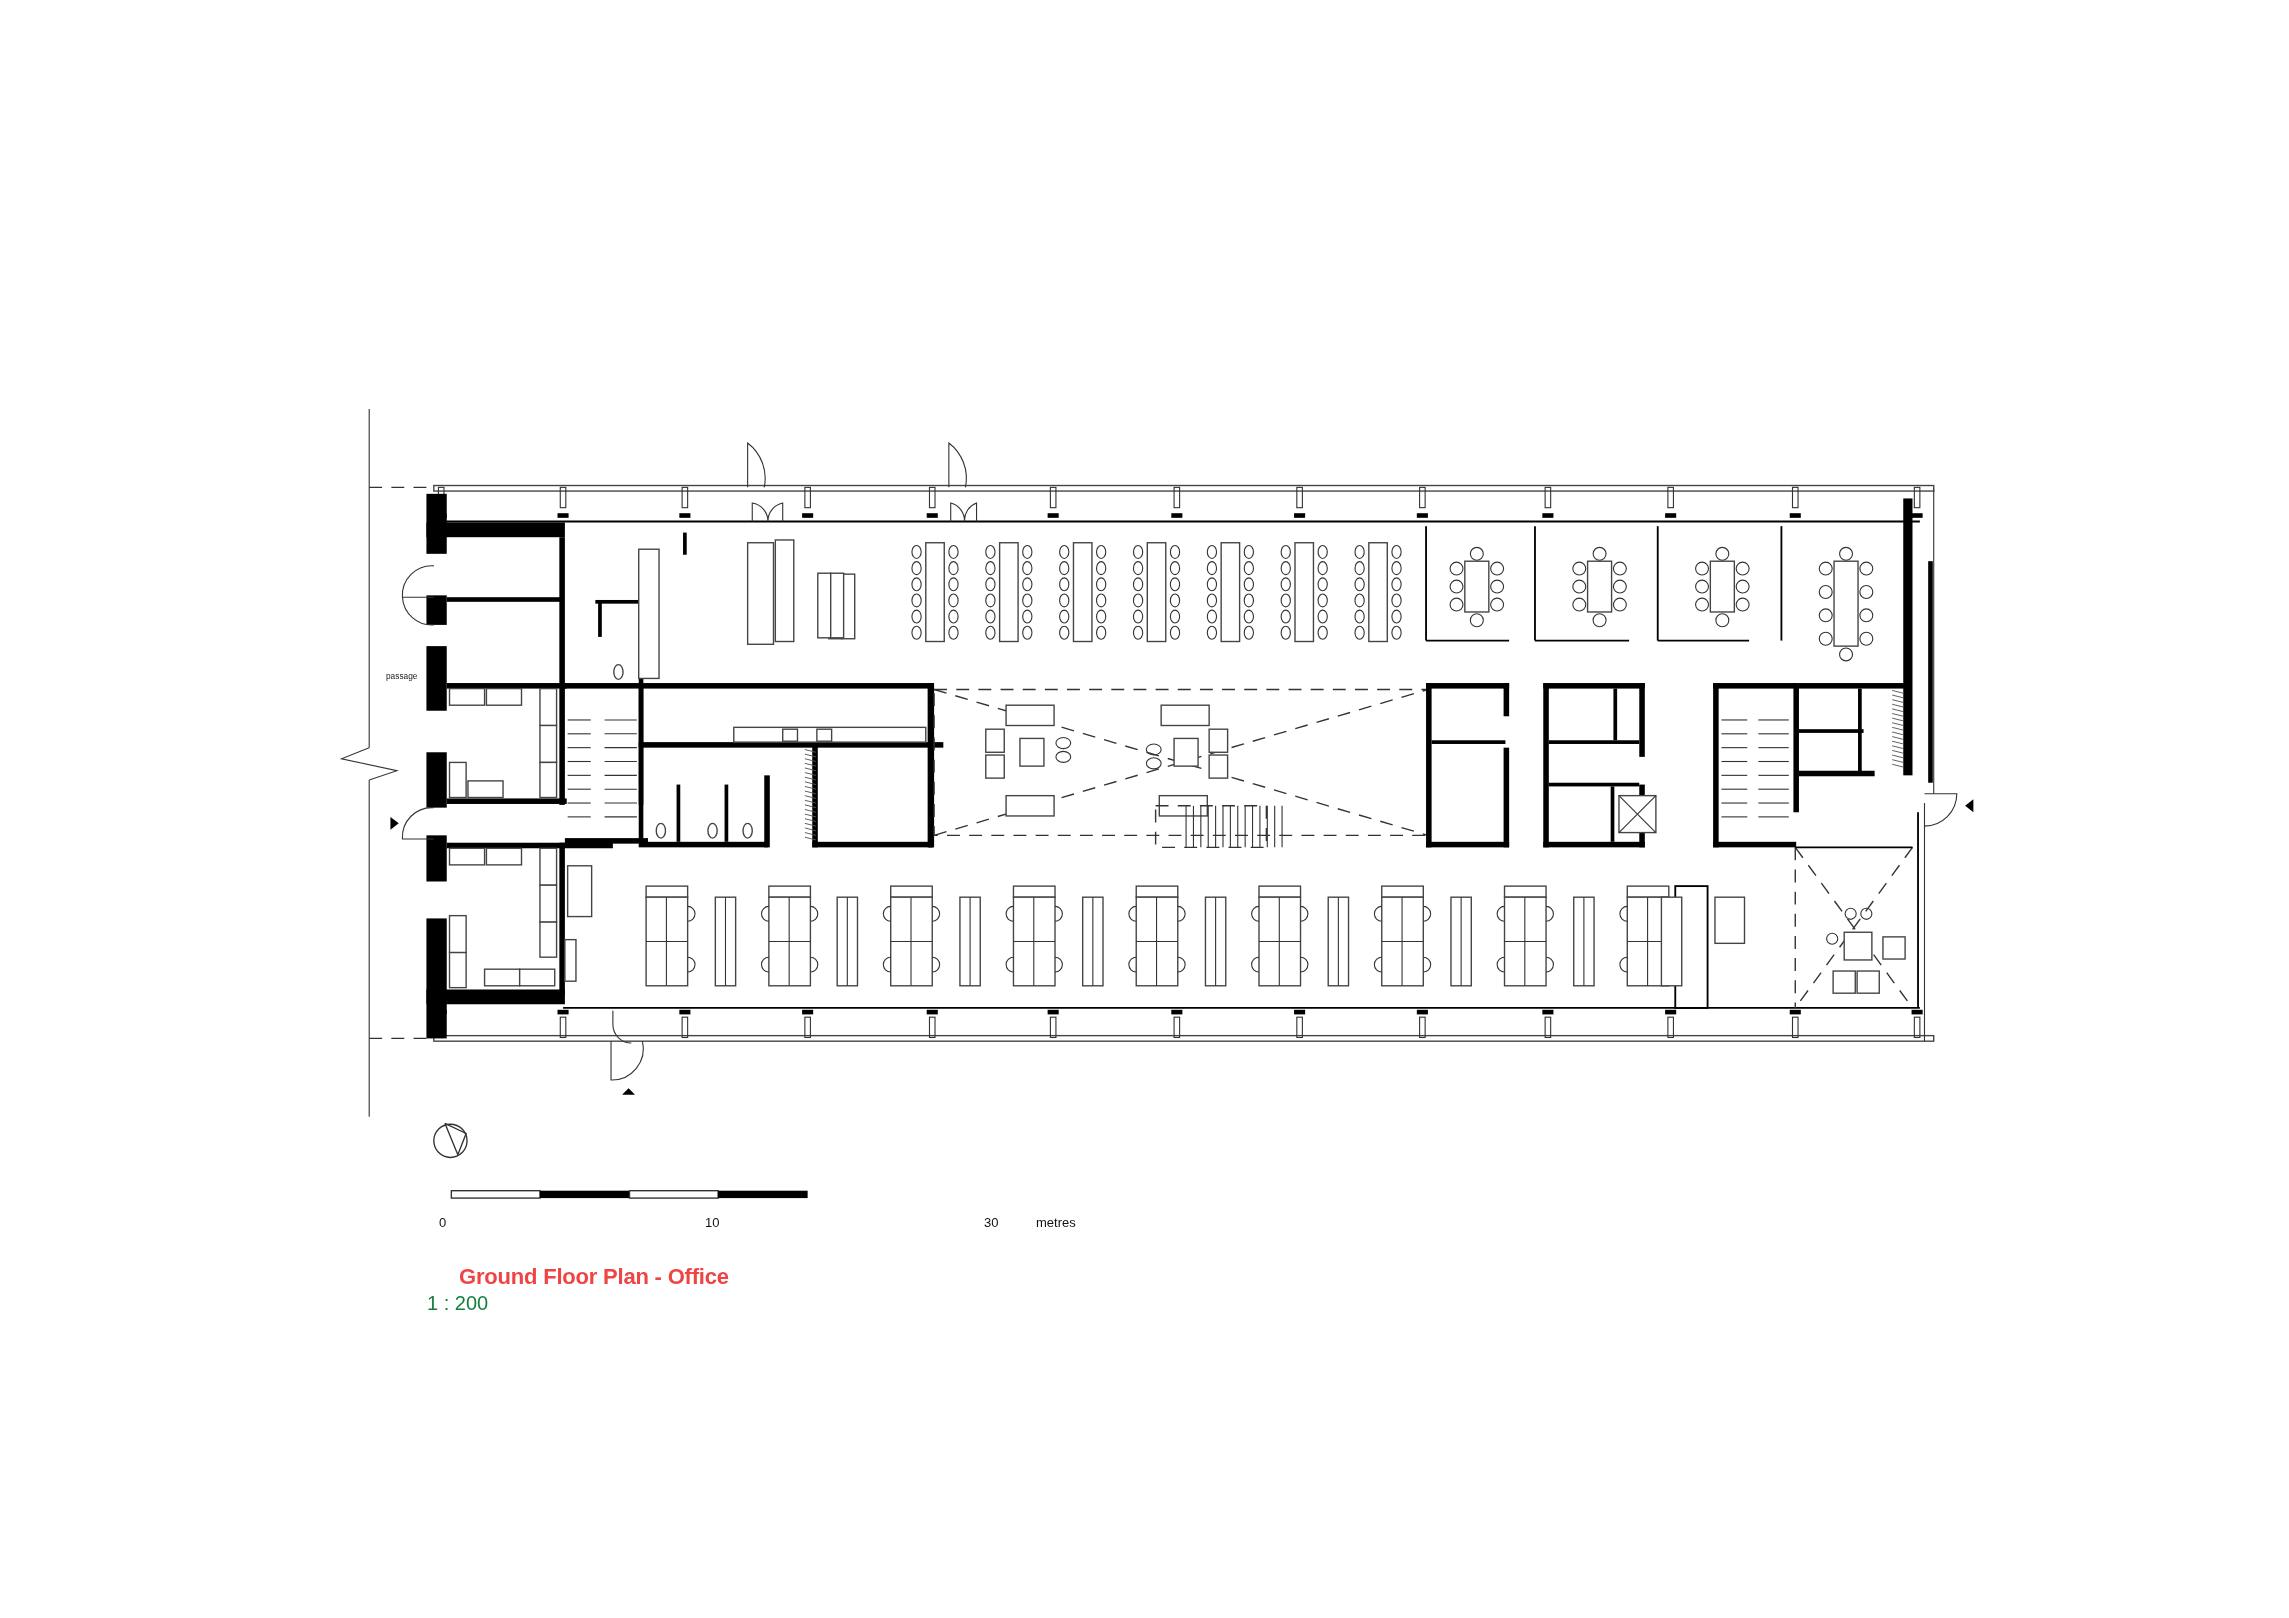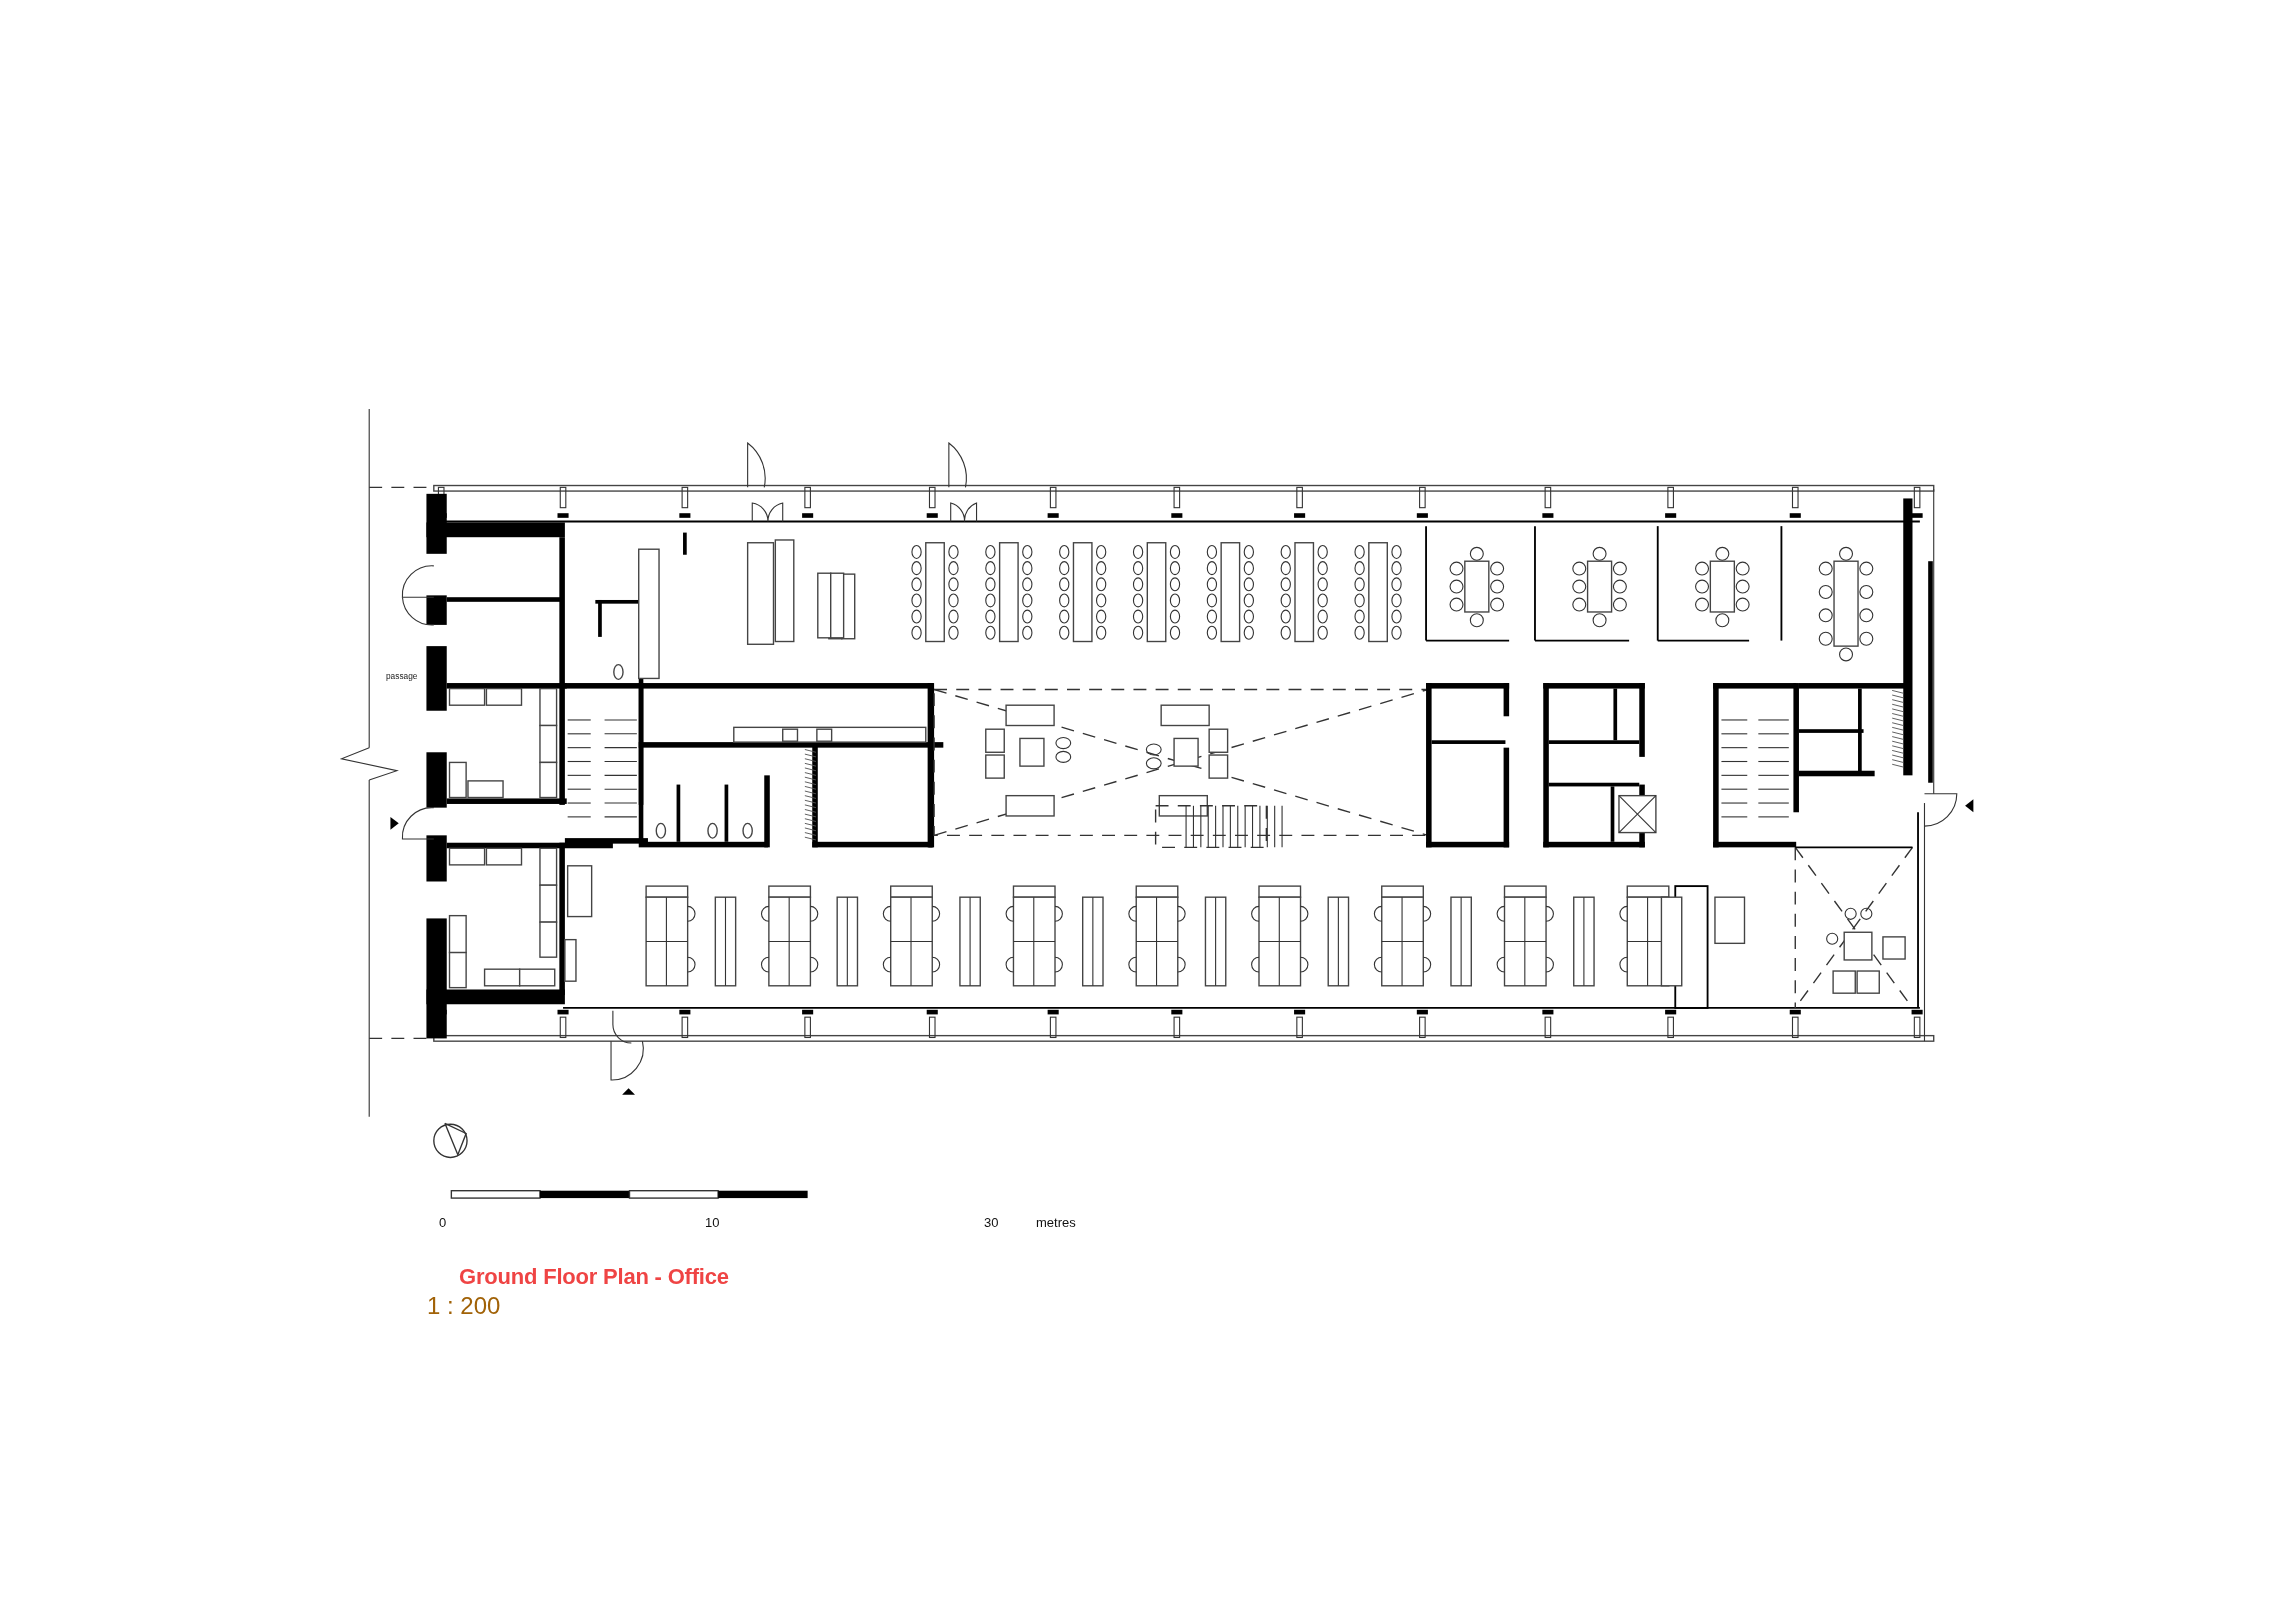--- a/index.html
+++ b/index.html
@@ -5,21 +5,21 @@
   html, body { margin: 0; padding: 0; background: #ffffff; }
   body { width: 2290px; height: 1619px; position: relative; overflow: hidden; font-family: "Liberation Sans", sans-serif; }
   #plan { position: absolute; left: 0; top: 0; width: 2290px; height: 1619px; }
   .wall { fill: #000; }
   .thin { stroke: #000; stroke-width: 2; fill: none; }
   .hair { stroke: #333; stroke-width: 1.2; fill: none; }
   .furn { stroke: #444; stroke-width: 1.5; fill: #fff; }
   .dash { stroke: #333; stroke-width: 1.5; fill: none; stroke-dasharray: 14 10; }
   .hatch { stroke: #555; stroke-width: 1; }
   .title { position: absolute; left: 427px; top: 1264px; font-family: "Liberation Sans", sans-serif; font-weight: bold; font-size: 22px; color: #ef4444; letter-spacing: -0.2px; margin-left: 32px; }
-  .scale { position: absolute; left: 427px; top: 1292px; font-family: "Liberation Sans", sans-serif; font-size: 24px; color: #a16207; }
+  .scale { position: absolute; left: 427px; top: 1292px; font-family: "Liberation Sans", sans-serif; font-size: 20px; color: #15803d; }
   .scalelbl { position: absolute; font-family: "Liberation Sans", sans-serif; font-size: 13px; color: #111; top: 1215px; }
   .passage { position: absolute; left: 386px; top: 671px; font-family: "Liberation Sans", sans-serif; font-size: 8.3px; color: #222; }
 </style>
 </head>
 <body>
 
 <svg id="plan" viewBox="0 0 2481 1754" xmlns="http://www.w3.org/2000/svg">
 
   <g>
     <line class="hair" x1="400" y1="443" x2="400" y2="810"></line>

